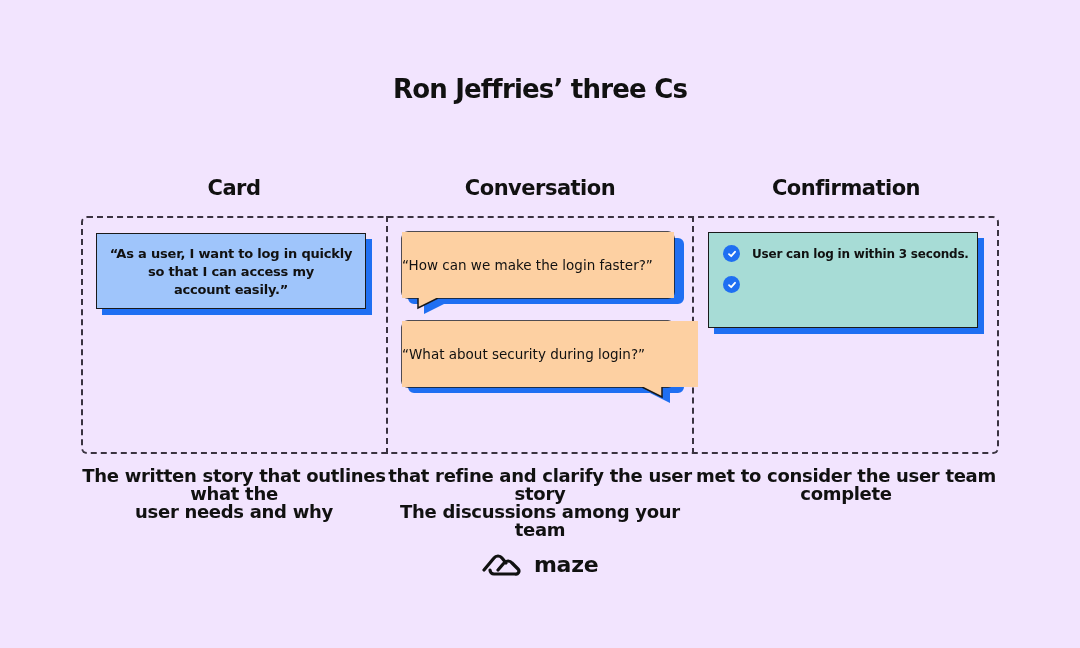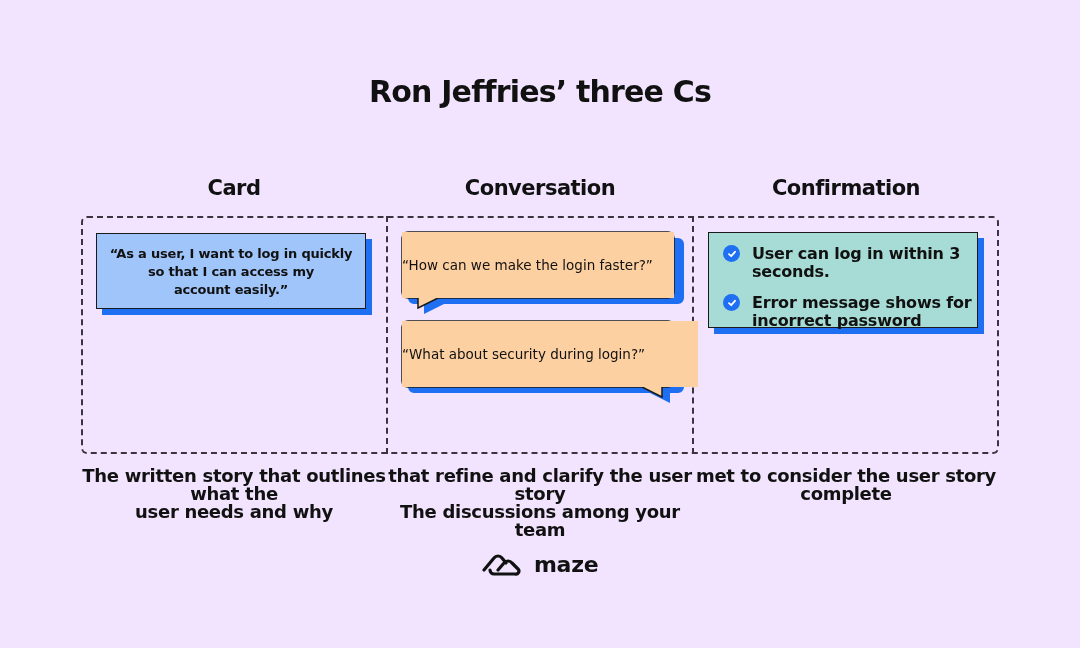--- a/index.html
+++ b/index.html
@@ -5,21 +5,21 @@
   * { box-sizing: border-box; margin: 0; padding: 0; }
   html, body { width: 1080px; height: 648px; overflow: hidden; }
   body {
     background: #f2e4fe;
     font-family: "DejaVu Sans", sans-serif;
     color: #111111;
     position: relative;
   }
   .title {
     position: absolute; left: 0; top: 74px; width: 1080px;
-    text-align: center; font-size: 30px; font-weight: bold; letter-spacing: -0.8px;
+    text-align: center; font-size: 26px; font-weight: bold; letter-spacing: -0.8px;
   }
   .col-head {
     position: absolute; top: 176px; width: 306px;
     text-align: center; font-size: 21px; font-weight: bold; letter-spacing: -0.5px;
   }
   .frame {
     position: absolute; left: 81px; top: 216px; width: 918px; height: 238px;
     border: 2px dashed #3a3340; border-radius: 6px;
   }
   .divider {
@@ -42,21 +42,21 @@
   .card-teal {
     left: 708px; top: 232px; width: 270px; height: 96px;
     background: #a7dcd6; padding: 12px 0 0 14px;
   }
   .check-row { display: flex; align-items: flex-start; margin-bottom: 13px; }
   .check {
     width: 17px; height: 17px; border-radius: 50%; background: #1f6ff2;
     display: flex; align-items: center; justify-content: center; flex-shrink: 0;
     margin-right: 12px; margin-top: 0px;
   }
-  .check-text { font-size: 16px; line-height: 18px; font-weight: bold; letter-spacing: -0.2px; }
+  .check-text { font-size: 12px; line-height: 18px; font-weight: bold; letter-spacing: -0.2px; }
   .caption {
     position: absolute; top: 467px; width: 306px; text-align: center;
     font-size: 18px; line-height: 18px; font-weight: bold; letter-spacing: -0.3px;
   }
   .logo {
     position: absolute; top: 551px; left: 480px; display: flex; align-items: center;
   }
   .logo-text { font-size: 22px; font-weight: bold; margin-left: 10px; letter-spacing: -0.3px; }
 </style>
 </head>
@@ -104,37 +104,33 @@
     <div class="check-text">
       <div>User can log in within 3 seconds.</div>
     </div>
   </div>
   <div class="check-row">
     <span class="check">
       <svg width="10" height="10" viewBox="0 0 10 10">
           <path d="M2 5.2 L4.2 7.2 L8 2.8" fill="none" stroke="#ffffff" stroke-width="1.8" stroke-linecap="round" stroke-linejoin="round"></path>
         </svg>
     </span>
-    <div class="check-text">
-      <div>Error message shows for</div>
-      <div>incorrect password</div>
-    </div>
   </div>
 </div>
 
 <div class="caption" style="left:81px;">
   <div>The written story that outlines what the</div>
   <div>user needs and why</div>
 </div>
 <div class="caption" style="left:387px;">
   <div>that refine and clarify the user story</div>
   <div>The discussions among your team</div>
 </div>
 <div class="caption" style="left:693px;">
-  <div>met to consider the user story complete</div>
+  <div>met to consider the user team complete</div>
 </div>
 
 <div class="logo">
   <svg width="44" height="26" viewBox="0 0 44 26">
     <path d="M4 19 L14 7 a5 5 0 0 1 8 0 L26 12 M18 19 L24 12 a5 5 0 0 1 8 0 L38 18 a3 3 0 0 1 -3 5 H14 a4 4 0 0 1 -4 -4" fill="none" stroke="#111111" stroke-width="3.2" stroke-linecap="round" stroke-linejoin="round"></path>
   </svg>
   <span class="logo-text">maze</span>
 </div>
 
 </body></html>

